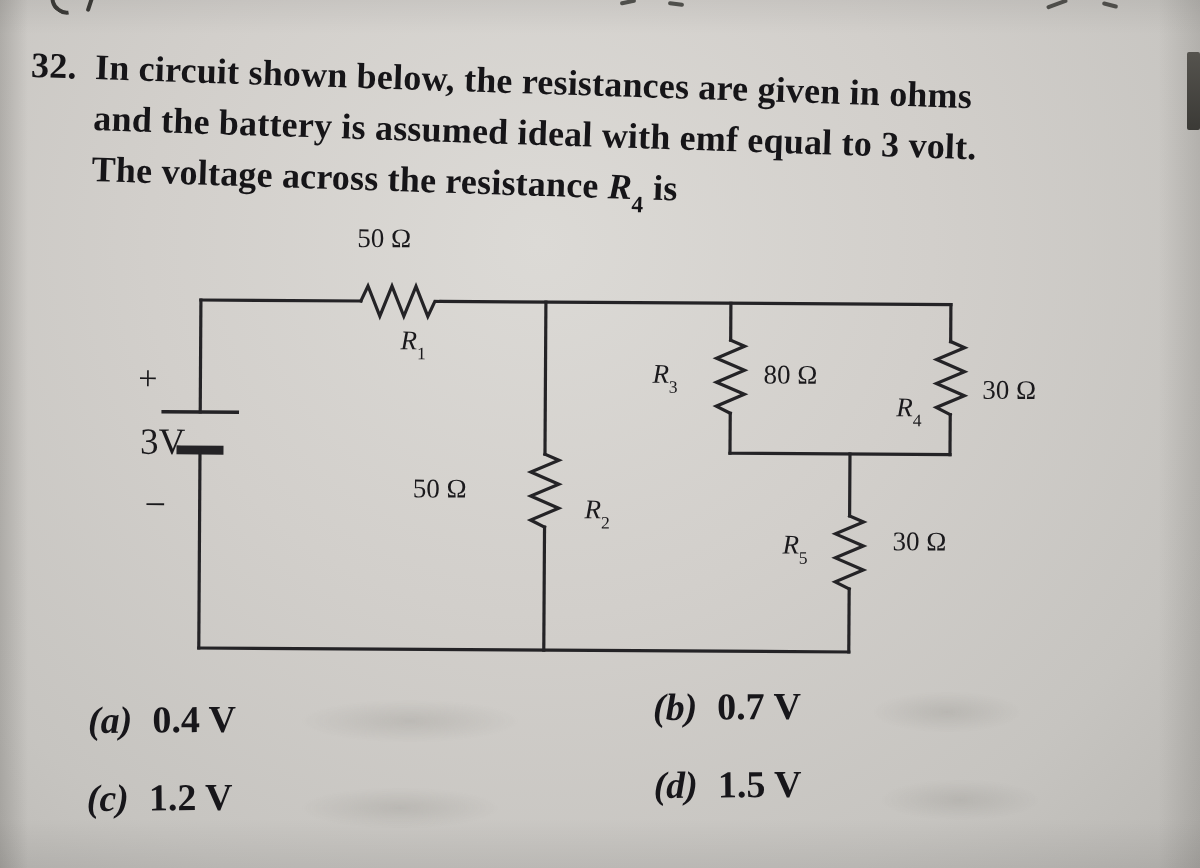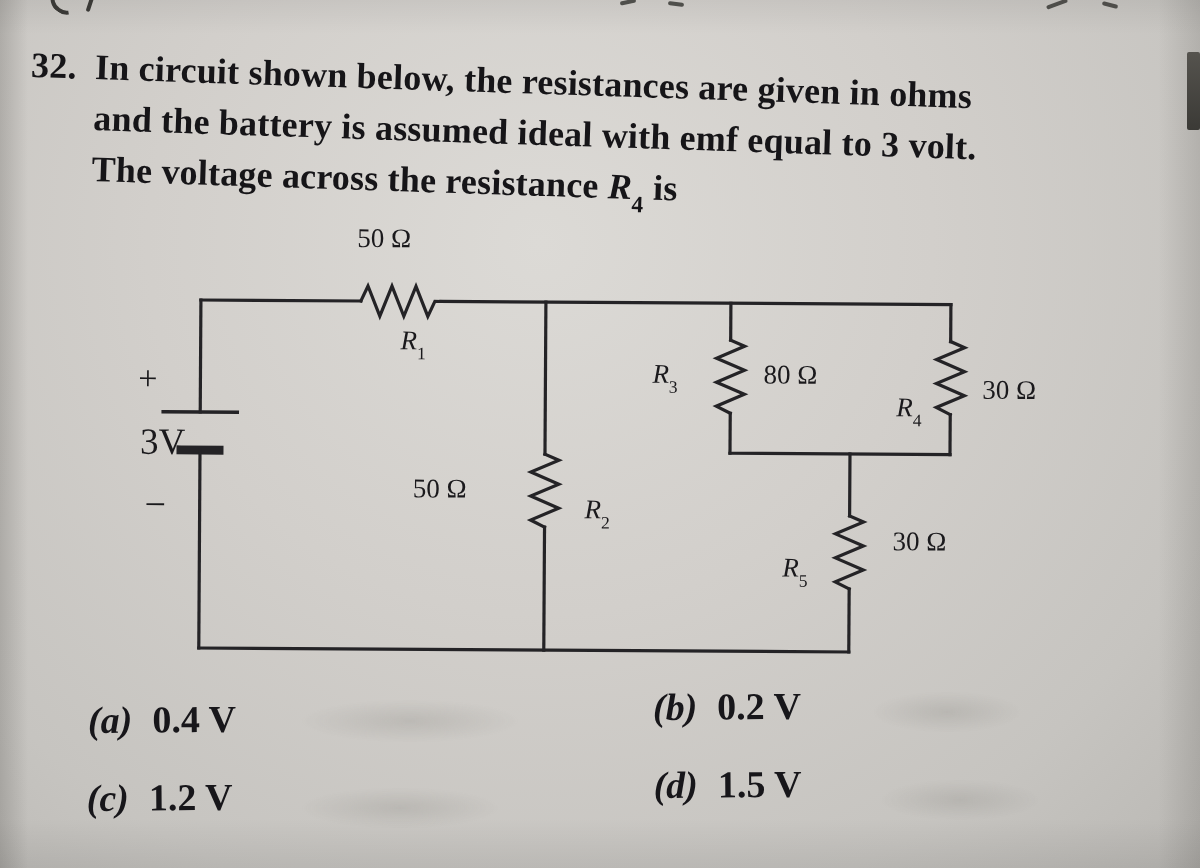--- a/index.html
+++ b/index.html
@@ -130,35 +130,35 @@
 
     <div class="clabel" style="left:413px; top:472px;">50 Ω</div>
     <div class="clabel" style="left:585px; top:492px;"><span class="rname">R</span><sub>2</sub></div>
 
     <div class="clabel" style="left:652px; top:356px;text-align:right;"><span class="rname">R</span><sub>3</sub></div>
     <div class="clabel" style="left:763px; top:356px;">80 Ω</div>
 
     <div class="clabel" style="left:896px; top:356px;margin-top:32px;"><span class="rname">R</span><sub>4</sub></div>
     <div class="clabel" style="left:982px; top:370px;">30 Ω</div>
 
-    <div class="clabel" style="left:783px; top:526px;margin-top:23px;"><span class="rname">R</span><sub>5</sub></div>
+    <div class="clabel" style="left:783px; top:526px;"><span class="rname">R</span><sub>5</sub></div>
     <div class="clabel" style="left:893px; top:522px;">30 Ω</div>
   </div>
 
   <div class="ghost" style="left:300px; top:700px; width:220px; height:42px;"></div>
   <div class="ghost" style="left:872px; top:692px; width:150px; height:40px;"></div>
   <div class="ghost" style="left:300px; top:788px; width:200px; height:40px;"></div>
   <div class="ghost" style="left:880px; top:780px; width:160px; height:40px;"></div>
 
   <div class="options">
     <div class="option" style="left:88px; top:698px;">
       <span class="opt-label">(a)</span><span class="opt-value">0.4 V</span>
     </div>
     <div class="option" style="left:653px; top:690px;">
-      <span class="opt-label">(b)</span><span class="opt-value">0.2 V</span>
+      <span class="opt-label">(b)</span><span class="opt-value">0.7 V</span>
     </div>
     <div class="option" style="left:86px; top:776px;">
       <span class="opt-label">(c)</span><span class="opt-value">1.2 V</span>
     </div>
     <div class="option" style="left:653px; top:768px;">
       <span class="opt-label">(d)</span><span class="opt-value">1.5 V</span>
     </div>
   </div>
 </div>
 

